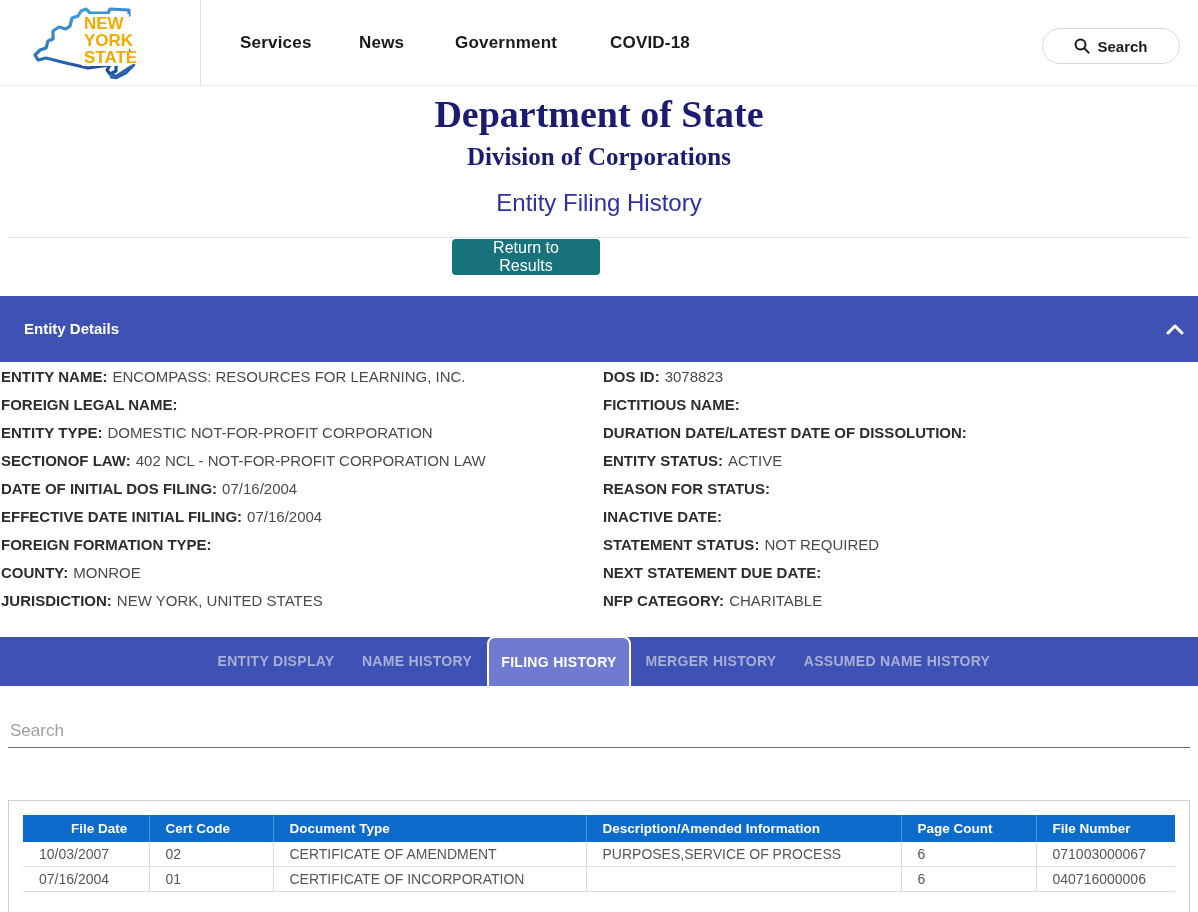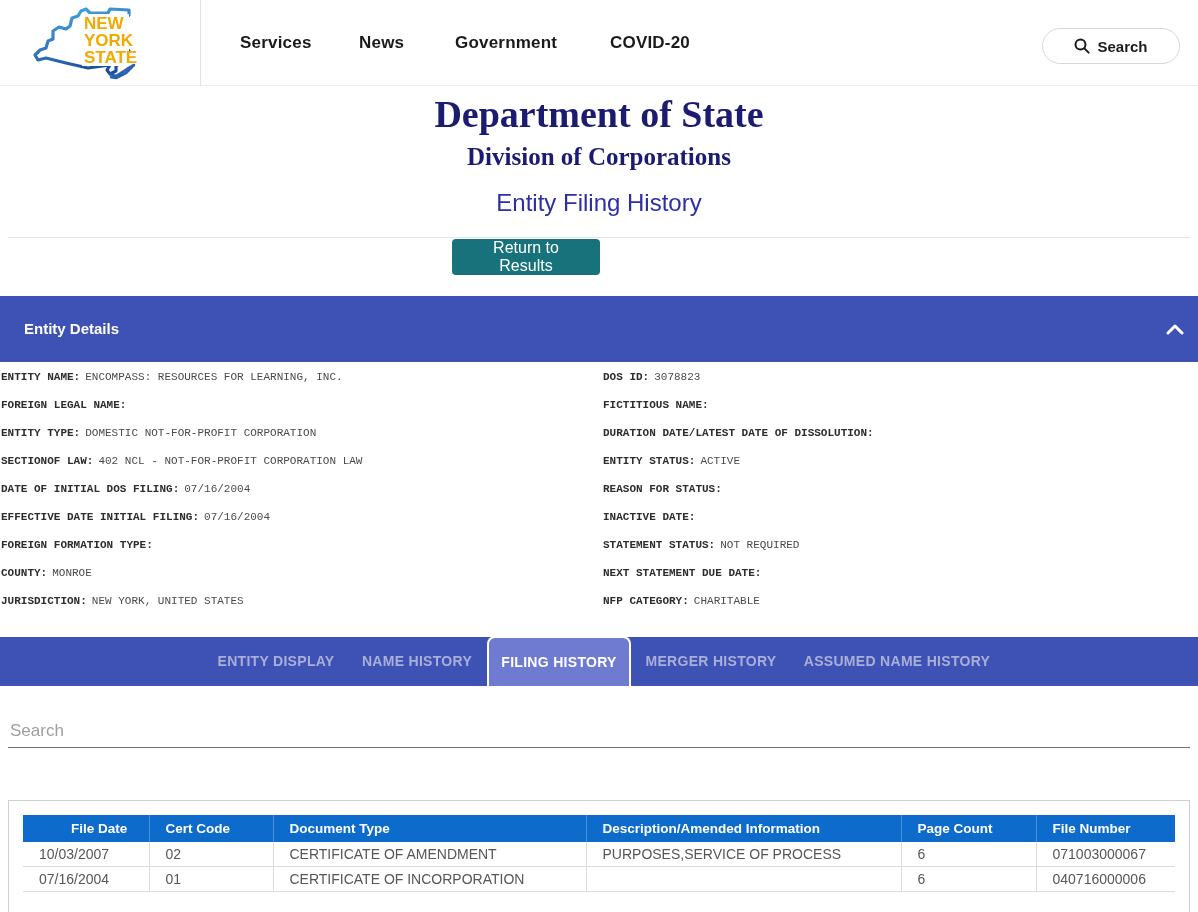--- a/index.html
+++ b/index.html
@@ -28,21 +28,21 @@
 
   
   .entity-bar { position: absolute; top: 296px; left: 0; width: 1198px; height: 66px; background: #3e51b5; cursor: pointer; }
   .entity-bar-title { position: absolute; left: 24px; top: 0; line-height: 66px; color: #fff; font-size: 15px; font-weight: 700; }
   .chevron-up { position: absolute; right: 14px; top: 28px; }
 
   
   .details-col { position: absolute; top: 363px; }
   .details-left  { left: 1px; }
   .details-right { left: 603px; }
-  .drow { height: 28px; line-height: 28px; font-size: 11px; color: #4a4a4a; white-space: nowrap; font-family: Liberation Mono, monospace; }
+  .drow { height: 28px; line-height: 28px; font-size: 15px; color: #4a4a4a; white-space: nowrap; }
   .dlabel { font-weight: 700; color: #2d2d2d; margin-right: 5px; }
 
   
   .tab-bar { position: absolute; top: 637px; left: 0; width: 1198px; height: 49px; background: #3e51b5; }
   .tab { position: absolute; top: 0; transform: translateX(-50%); line-height: 49px; color: #a9afd7; font-size: 14px; font-weight: 700; letter-spacing: .3px; white-space: nowrap; cursor: pointer; }
   .tab-entity-display { left: 276px; } .tab-name-history { left: 417px; }
   .tab-merger-history { left: 711px; } .tab-assumed-name { left: 897px; }
   .tab-active { position: absolute; left: 487px; top: -1px; width: 144px; height: 50px; background: #6f7bd0; border: 2px solid #fff; border-bottom: none; border-radius: 8px 8px 0 0; display: flex; align-items: center; justify-content: center; color: #fff; font-size: 14px; font-weight: 700; letter-spacing: .3px; cursor: pointer; }
 
   
@@ -76,21 +76,21 @@
       <rect x="56" y="8" width="47" height="52" fill="#ffffff"></rect>
       <text x="58" y="23" font-family="Liberation Sans, sans-serif" font-size="17" font-weight="bold" fill="#f2a900">NEW</text>
       <text x="58" y="40" font-family="Liberation Sans, sans-serif" font-size="17" font-weight="bold" fill="#f2a900">YORK</text>
       <text x="58" y="57" font-family="Liberation Sans, sans-serif" font-size="17" font-weight="bold" fill="#f2a900">STATE</text>
     </svg>
     <div class="logo-divider"></div>
 
     <span class="nav-item nav-services">Services</span>
     <span class="nav-item nav-news">News</span>
     <span class="nav-item nav-government">Government</span>
-    <span class="nav-item nav-covid">COVID-20</span>
+    <span class="nav-item nav-covid">COVID-18</span>
 
     <div class="search-pill">
       <svg width="16" height="16" viewBox="0 0 16 16">
         <circle cx="6.5" cy="6.5" r="5" fill="none" stroke="#1b1b1b" stroke-width="2"></circle>
         <line x1="10.4" y1="10.4" x2="14.6" y2="14.6" stroke="#1b1b1b" stroke-width="2" stroke-linecap="round"></line>
       </svg>
       <span>Search</span>
     </div>
   </div>
 

